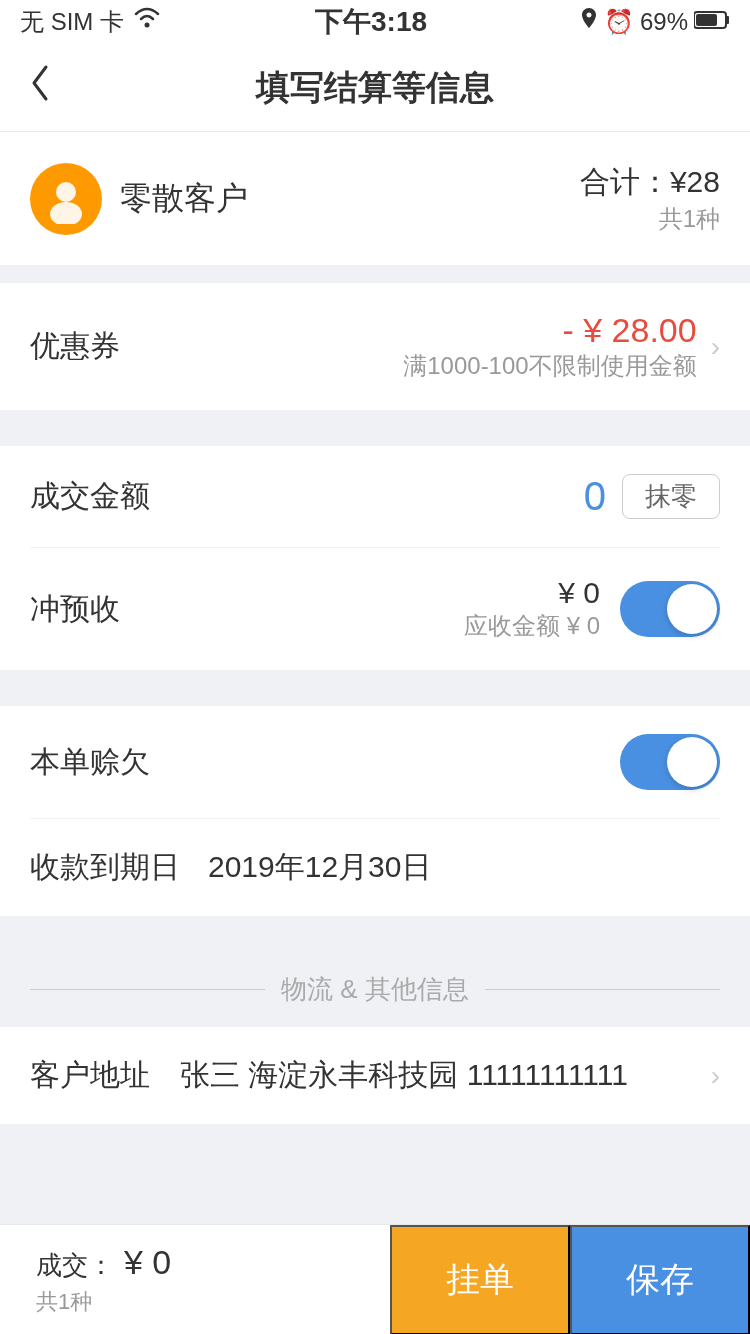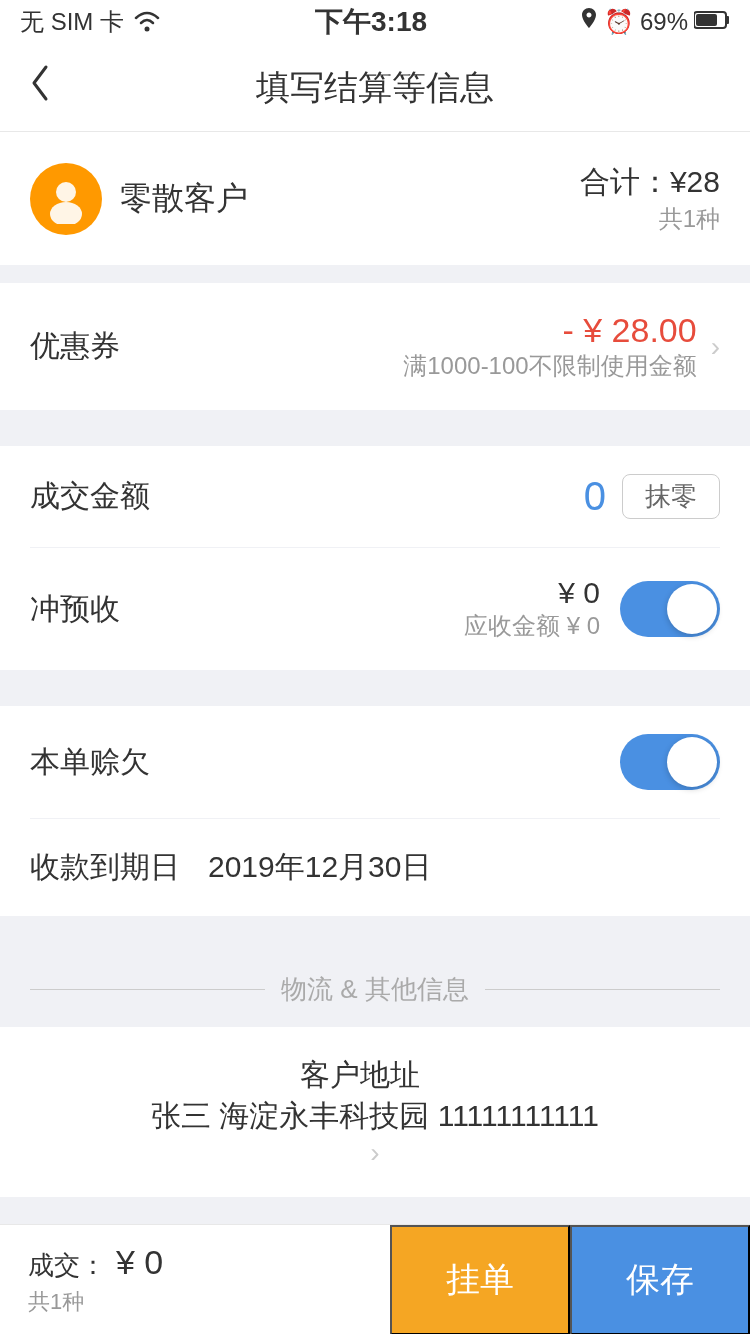--- a/index.html
+++ b/index.html
@@ -19,21 +19,21 @@
       width: 100%;
       height: 44px;
       background: #fff;
       display: flex;
       align-items: center;
       justify-content: space-between;
       padding: 0 20px;
       font-size: 24px;
       color: #333;
     }
-    .status-left { display: flex; align-items: flex-end; gap: 8px; }
+    .status-left { display: flex; align-items: flex-start; gap: 8px; }
     .status-center { font-size: 28px; font-weight: 600; }
     .status-right { display: flex; align-items: center; gap: 6px; font-size: 24px; }
 
     
     .nav-bar {
       width: 100%;
       height: 88px;
       background: #fff;
       display: flex;
       align-items: center;
@@ -43,21 +43,21 @@
     }
     .nav-back {
       position: absolute;
       left: 28px;
       font-size: 36px;
       color: #333;
       cursor: pointer;
     }
     .nav-title {
       font-size: 34px;
-      font-weight: 400;
+      font-weight: 700;
       color: #333;
     }
 
     
     .content {
       width: 100%;
       padding-bottom: 120px;
     }
 
     
@@ -268,41 +268,40 @@
       color: #aaa;
     }
 
     
     .address-section {
       background: #fff;
       padding: 28px 30px;
       display: flex;
       align-items: center;
       justify-content: space-between;
-      flex-direction: column;
     }
     .address-label { font-size: 30px; color: #333; flex-shrink: 0; margin-right: 30px; }
     .address-value { font-size: 30px; color: #333; flex: 1; }
     .address-right { display: flex; align-items: center; }
 
     
     .bottom-bar {
       position: fixed;
       bottom: 0;
       left: 0;
       width: 750px;
       height: 110px;
       background: #fff;
       display: flex;
       align-items: center;
       border-top: 1px solid #e8e8e8;
     }
     .bottom-left {
       flex: 1;
-      padding: 0 28px;
+      padding: 0 36px;
       display: flex;
       flex-direction: column;
       gap: 4px;
     }
     .bottom-deal { font-size: 26px; color: #333; display: flex; align-items: baseline; gap: 10px; }
     .bottom-deal-amount { font-size: 34px; color: #333; font-weight: 500; }
     .bottom-count { font-size: 22px; color: #999; }
     .btn-pending {
       width: 180px;
       height: 110px;

